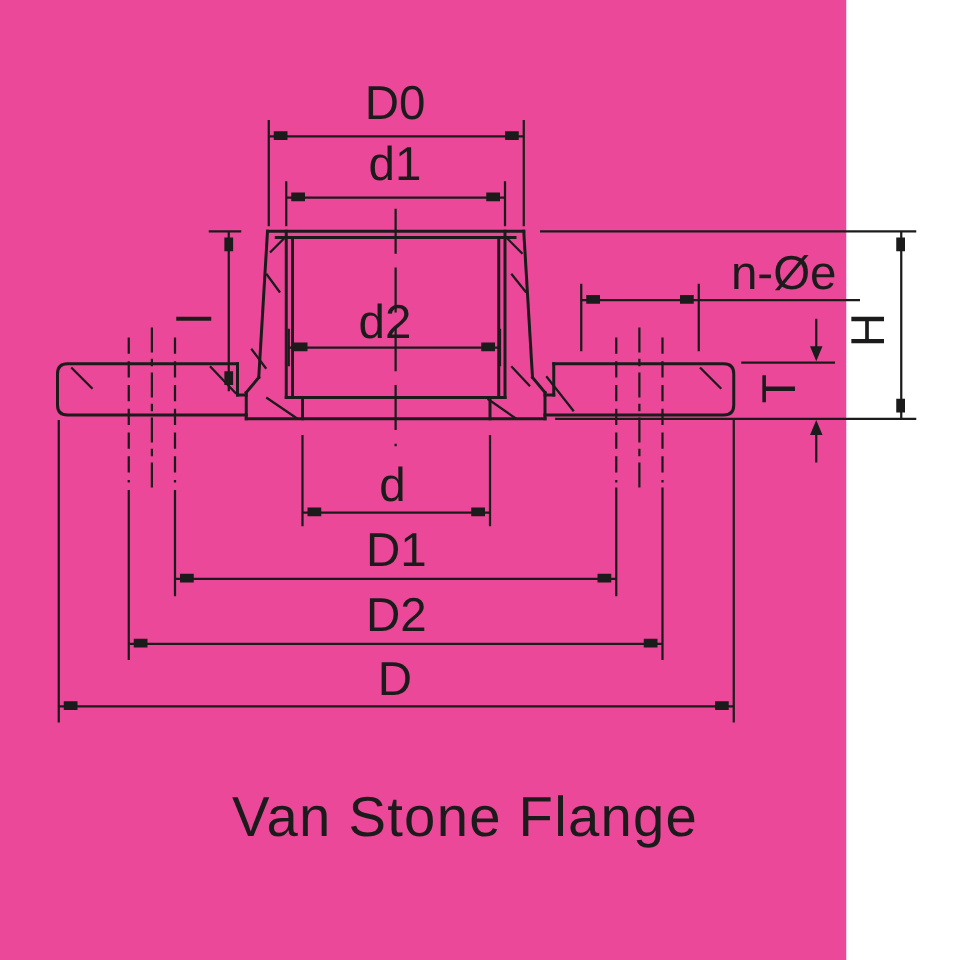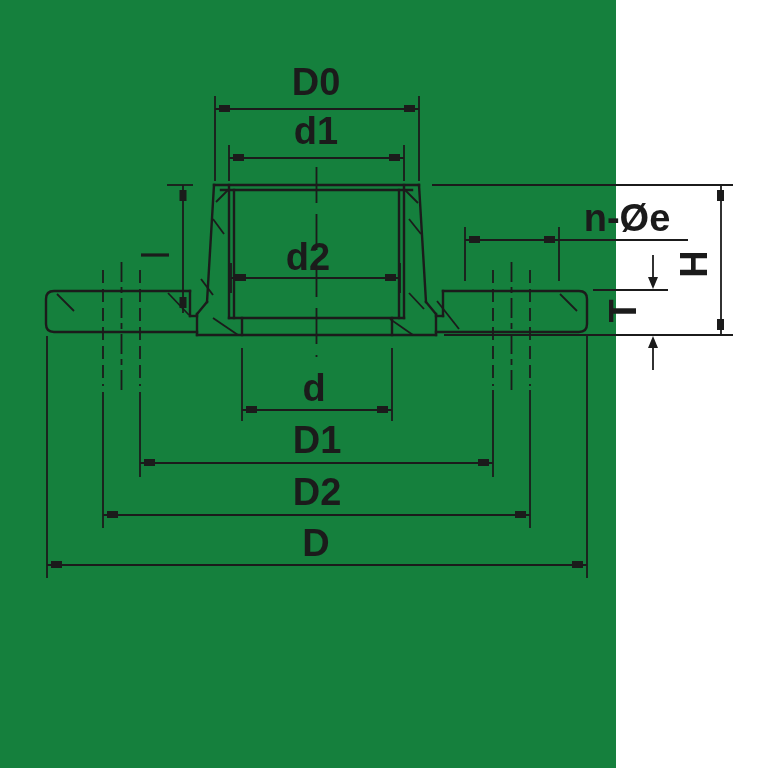--- a/index.html
+++ b/index.html
@@ -6,24 +6,23 @@
     margin: 0;
     padding: 0;
     background: #ffffff;
     width: 768px;
     height: 768px;
     overflow: hidden;
     font-family: "Liberation Sans", sans-serif;
   }
   .stage {
     position: relative;
-    width: 616px;
+    width: 677px;
     height: 768px;
-    background: #15803d;
-    font-weight: bold;
+    background: #ec4899;
   }
   svg { display: block; }
   
   .part  { stroke: #1b1b1b; stroke-width: 2.4; fill: none; stroke-linecap: square; }
   
   .hatch { stroke: #1b1b1b; stroke-width: 1.8; fill: none; }
   
   .dim   { stroke: #1b1b1b; stroke-width: 1.8; fill: none; stroke-linecap: butt; }
   
   .hid   { stroke: #1b1b1b; stroke-width: 1.8; fill: none; stroke-dasharray: 13 6; }
@@ -212,13 +211,14 @@
     <g>
       <line class="dim" x1="167" y1="185" x2="193" y2="185"></line>
       <line class="dim" x1="183" y1="185" x2="183" y2="313"></line>
       <rect class="term" x="179.5" y="190" width="7" height="11"></rect>
       <rect class="term" x="179.5" y="297" width="7" height="11"></rect>
 
       <line class="dim" x1="141" y1="255" x2="169" y2="255" style="stroke-width:3.2"></line>
     </g>
   </svg>
 
+  <div class="title-text">Van Stone Flange</div>
 </div>
 
 </body></html>

